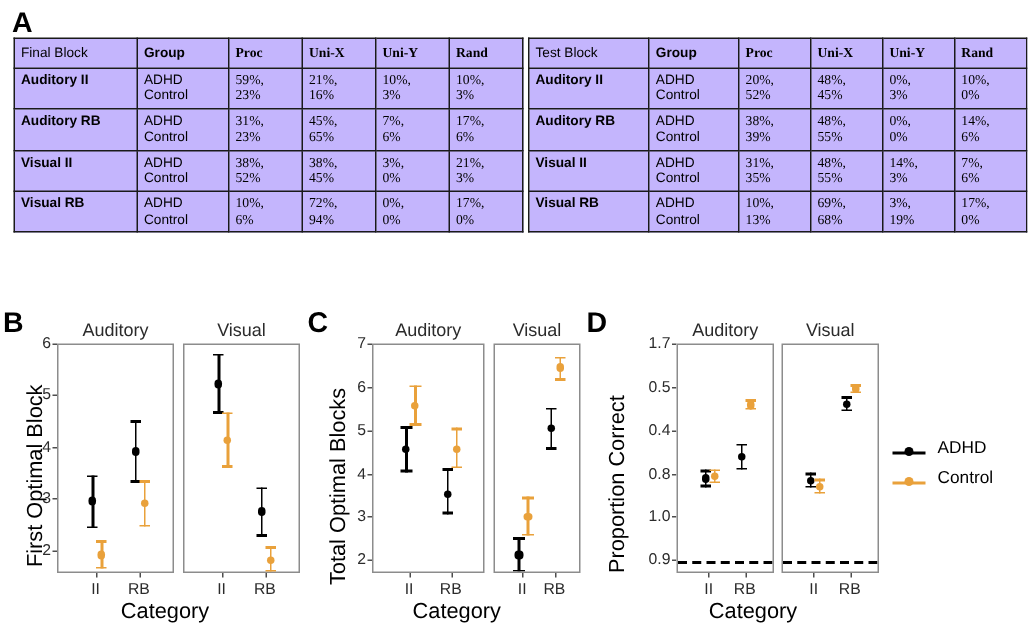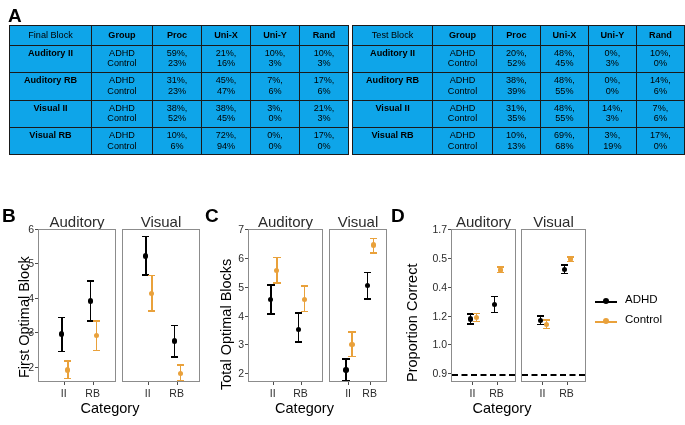--- a/index.html
+++ b/index.html
@@ -18,60 +18,60 @@
   .tbl-wrap{position:absolute;}
   table.fig-table{
     border-collapse:collapse;
     font-size:9.1px;
     font-family:"Liberation Sans", sans-serif;
     table-layout:fixed;
   }
   table.fig-table td, table.fig-table th{
     border:1px solid #1a1a1a;
     padding:2px 4px 3px 4px;
-    text-align:center;
+    text-align:left;
     vertical-align:top;
     font-weight:normal;
     line-height:1.18;
-    background:#0ea5e9;
+    background:#c4b5fd;
     white-space:pre-line;
   }
   table.fig-table thead th{
     font-weight:bold;
     vertical-align:middle;
     padding-top:4px;padding-bottom:4px;
   }
   table.fig-table th.first-col, table.fig-table td.first-col{
     font-weight:bold;
   }
   table.fig-table thead th.first-col{font-weight:normal;}
   td.shaded{background:#dcdcdc;}
   .col-block{width:73px;}
   .col-group{width:52px;}
-  .col-num{width:40px;}
+  .col-num{width:40px;font-family:Liberation Serif, serif;}
 
   
   .plot-block{position:absolute;}
   .axis-title-y{
     position:absolute;
     transform-origin:0 0;
     transform:rotate(-90deg);
     font-size:14.5px;
     white-space:nowrap;
     font-family:"Liberation Sans", sans-serif;
   }
   .axis-title-x{
     position:absolute;
     font-size:14.5px;
     text-align:center;
     font-family:"Liberation Sans", sans-serif;
   }
   .strip-label{
     position:absolute;
-    font-size:15px;
+    font-size:12px;
     text-align:center;
     color:#2b2b2b;
     font-family:"Liberation Sans", sans-serif;
   }
   .facet{
     position:absolute;
     border:1px solid #8c8c8c;
     background:#fff;
     box-sizing:border-box;
     overflow:hidden;
@@ -149,21 +149,21 @@
           <td class="col-num">10%,
 3%</td>
         </tr>
         <tr>
           <td class="first-col col-block">Auditory RB</td>
           <td class="col-group">ADHD
 Control</td>
           <td class="col-num">31%,
 23%</td>
           <td class="col-num shaded">45%,
-47%</td>
+65%</td>
           <td class="col-num">7%,
 6%</td>
           <td class="col-num">17%,
 6%</td>
         </tr>
         <tr>
           <td class="first-col col-block">Visual II</td>
           <td class="col-group">ADHD
 Control</td>
           <td class="col-num shaded">38%,
@@ -388,21 +388,21 @@
   </div>
 
 <div class="plot-block" id="panelD" style="left:388px;top:200px;width:297px;height:225px;">
     <div class="panel-letter" style="left: 3px; top: 6px;">D</div>
     <div class="axis-title-y" style="left: 16px; top: 182px;">Proportion Correct</div>
     <div class="axis-title-x" style="left: 24px; top: 200px; width: 180px;">Category</div>
     <div class="ytick-label" style="left: 27px; width: 32px; top: 167.34px;">0.9</div>
     <div class="ytick-mark" style="left: 60px; top: 173.34px;"></div>
     <div class="ytick-label" style="left: 27px; width: 32px; top: 138.472px;">1.0</div>
     <div class="ytick-mark" style="left: 60px; top: 144.472px;"></div>
-    <div class="ytick-label" style="left: 27px; width: 32px; top: 109.604px;">1.2</div>
+    <div class="ytick-label" style="left: 27px; width: 32px; top: 109.604px;">0.8</div>
     <div class="ytick-mark" style="left: 60px; top: 115.604px;"></div>
     <div class="ytick-label" style="left: 27px; width: 32px; top: 80.7358px;">0.4</div>
     <div class="ytick-mark" style="left: 60px; top: 86.7358px;"></div>
     <div class="ytick-label" style="left: 27px; width: 32px; top: 51.8679px;">0.5</div>
     <div class="ytick-mark" style="left: 60px; top: 57.8679px;"></div>
     <div class="ytick-label" style="left: 27px; width: 32px; top: 23px;">1.7</div>
     <div class="ytick-mark" style="left: 60px; top: 29px;"></div>
     <div class="strip-label" style="left: 63px; width: 65px; top: 13px;">Auditory</div>
     <div class="facet" style="left: 63px; top: 29px; width: 65px; height: 153px;">
       <div class="chance-line" style="left: 0px; top: 144.34px; width: 100%;"></div>

